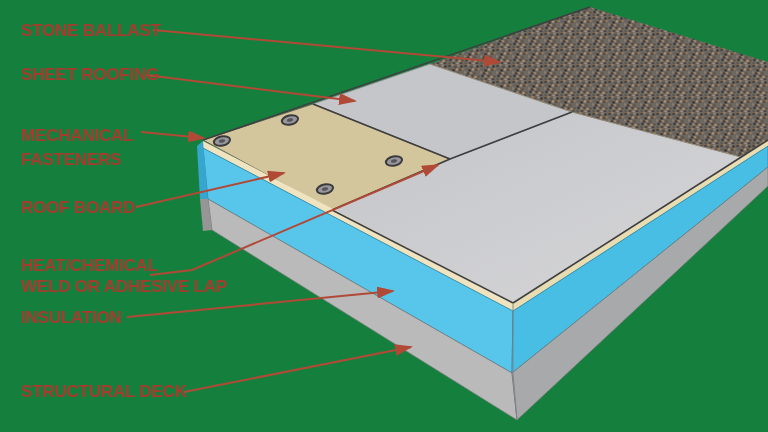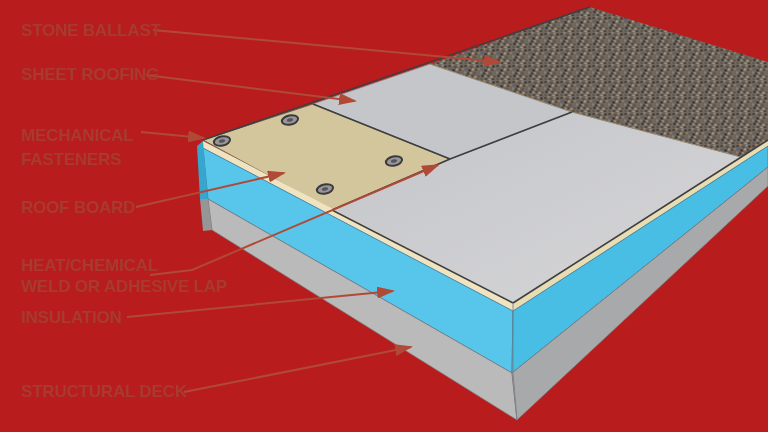--- a/index.html
+++ b/index.html
@@ -1,17 +1,17 @@
 <!DOCTYPE html>
 <html><head>
 <meta charset="utf-8">
 <style>
   html,body{margin:0;padding:0;}
   body{background:#f3f4ec;font-family:"Liberation Sans",sans-serif;}
-  .stage{position:relative;width:768px;height:432px;overflow:hidden;background:#b91c1c;}
+  .stage{position:relative;width:768px;height:432px;overflow:hidden;background:#15803d;}
   svg{display:block;}
   .lbl{font-family:"Liberation Sans","DejaVu Sans",sans-serif;font-weight:bold;
        font-size:17px;letter-spacing:-0.2px;}
   .leader{fill:none;stroke-width:2;}
   .edge{fill:none;stroke:#3f3f41;stroke-width:1.6;stroke-linejoin:round;}
   .thin{fill:none;stroke-width:0.9;}
 </style>
 </head>
 <body>
 

